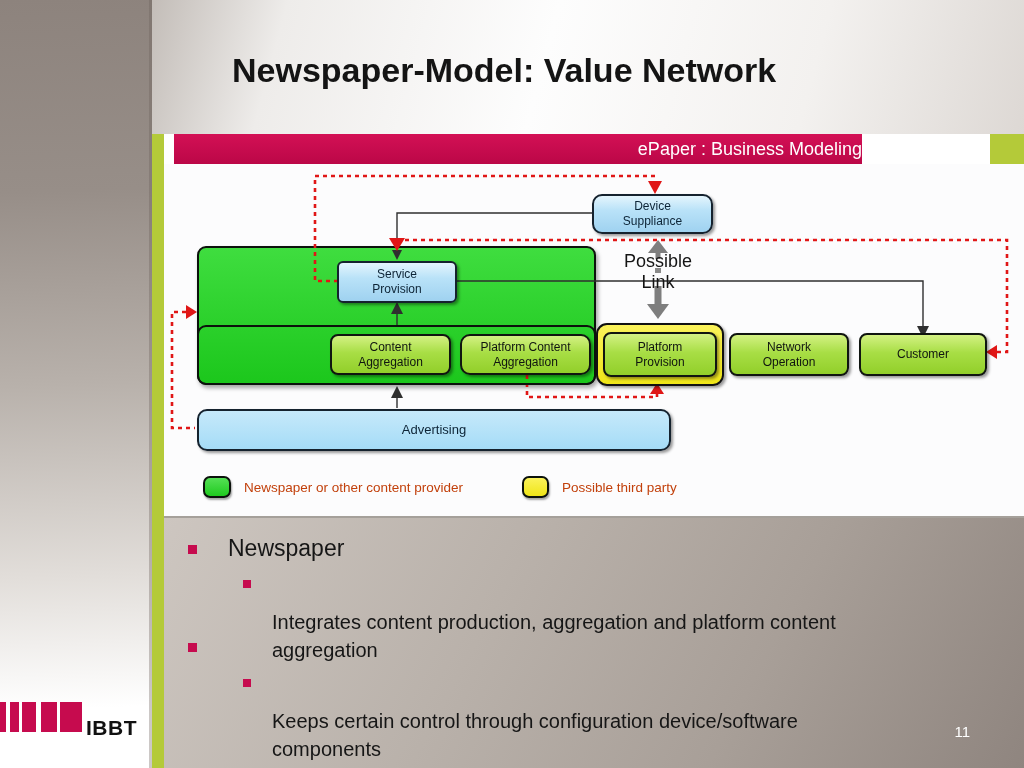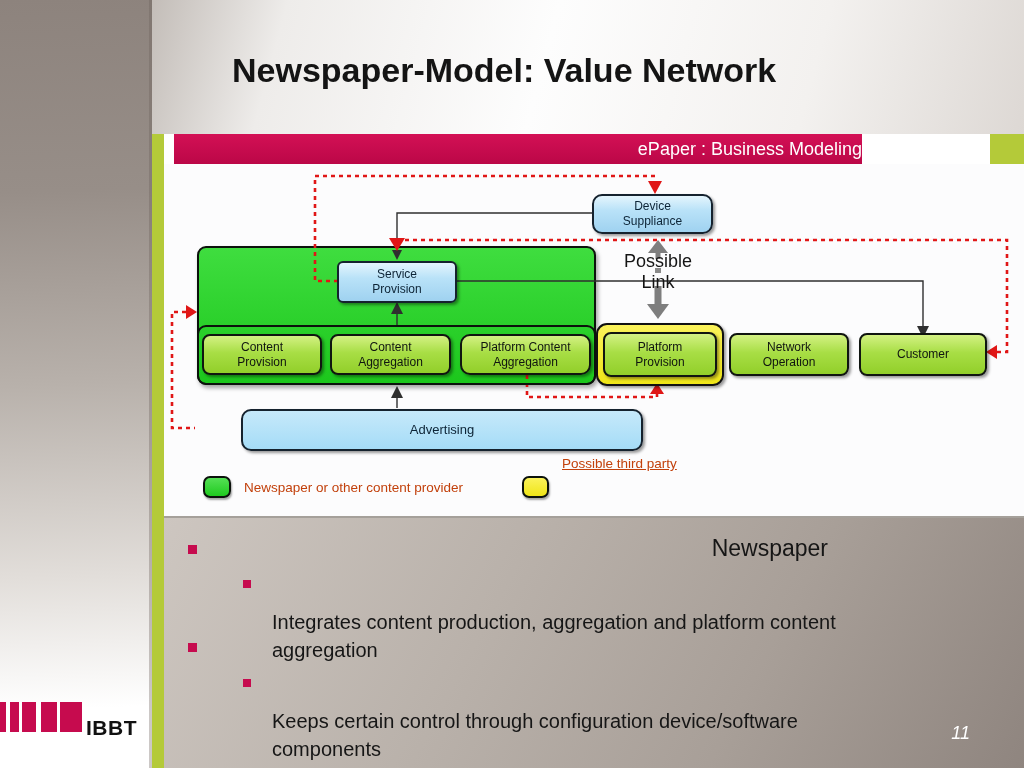--- a/index.html
+++ b/index.html
@@ -36,22 +36,22 @@
     border:2px solid #0c120c;border-radius:9px;box-sizing:border-box;}
   .dbox{z-index:3;border:2px solid #101510;border-radius:8px;box-sizing:border-box;
     display:flex;align-items:center;justify-content:center;text-align:center;
     font-size:12px;line-height:1.22;color:#101510;
     box-shadow:2px 2px 3px rgba(0,0,0,.4);padding:0 10px;}
   .greenyellow{background:linear-gradient(180deg,#d3f183 0%,#a8de45 45%,#92cf2a 100%);}
   .blue{background:linear-gradient(180deg,#e4f5fd 0%,#b9e2f8 40%,#9fd2f0 100%);
     border-color:#15222e;color:#0d2436;}
   .b-service{left:337px;top:261px;width:120px;height:42px;border-radius:6px;padding:0 20px;}
   .b-device{left:592px;top:194px;width:121px;height:40px;border-radius:10px;padding:0 16px;}
-  .b-advert{left:197px;top:409px;width:402px;height:42px;border-radius:10px;font-size:13px;
-    background:linear-gradient(180deg,#c6e9fa 0%,#a5dcf7 100%);margin-left:44px;}
+  .b-advert{left:197px;top:409px;width:474px;height:42px;border-radius:10px;font-size:13px;
+    background:linear-gradient(180deg,#c6e9fa 0%,#a5dcf7 100%);}
   .b-cprov{left:202px;top:334px;width:120px;height:41px;padding:0 18px;}
   .b-cagg{left:330px;top:334px;width:121px;height:41px;padding:12px 18px;text-align:center;}
   .b-pcagg{left:460px;top:334px;width:131px;height:41px;padding:0 8px;border-radius:10px;}
   .b-pprov{left:603px;top:332px;width:114px;height:45px;padding:0 16px;}
   .b-netop{left:729px;top:333px;width:120px;height:43px;padding:0 18px;}
   .b-cust{left:859px;top:333px;width:128px;height:43px;}
   .p-wrap{left:596px;top:323px;width:128px;height:63px;z-index:2;
     background:linear-gradient(180deg,#faf25a,#efe518);
     border:2px solid #111;border-radius:11px;box-sizing:border-box;
     box-shadow:2px 2px 3px rgba(0,0,0,.4);}
@@ -60,43 +60,43 @@
 
   
   .swatch{z-index:3;border:2px solid #0c120c;border-radius:7px;box-sizing:border-box;
     box-shadow:1px 2px 2px rgba(0,0,0,.35);}
   .sw-green{left:203px;top:476px;width:28px;height:22px;
     background:linear-gradient(180deg,#55e055,#1fca1f);}
   .sw-yellow{left:522px;top:476px;width:27px;height:22px;
     background:linear-gradient(180deg,#faf25a,#efe518);}
   .legend-label{z-index:3;font-size:13.5px;color:#c2410c;}
   .ll1{left:244px;top:480px;}
-  .ll2{left:562px;top:456px;text-decoration:underline;}
+  .ll2{left:562px;top:480px;}
 
   
   .connectors{left:0;top:0;width:1024px;height:768px;z-index:2;pointer-events:none;}
 
   
   .marker{background:#c60b4e;z-index:2;}
   .m1{width:9px;height:9px;}
   .m2{width:8px;height:8px;}
   .btext{color:#161616;z-index:2;}
-  .t1{font-size:23px;line-height:28px;text-align:right;}
+  .t1{font-size:23px;line-height:28px;}
   .t2{font-size:20px;line-height:28px;margin-top:40px;}
   .r1m{left:188px;top:545px;} .r1t{left:228px;top:534px;width:600px;}
   .r2m{left:243px;top:580px;} .r2t{left:272px;top:568px;width:565px;}
   .r3m{left:188px;top:643px;} .r3t{left:228px;top:632px;width:600px;}
   .r4m{left:243px;top:679px;} .r4t{left:272px;top:667px;width:600px;}
 
   
   .logo-bar{top:702px;height:30px;background:#c60b4e;}
   .lb1{left:0;width:6px;} .lb2{left:10px;width:9px;} .lb3{left:22px;width:14px;}
   .lb4{left:41px;width:16px;} .lb5{left:60px;width:22px;}
   .logo-text{left:86px;top:716px;font-size:21px;font-weight:bold;color:#111;letter-spacing:.5px;}
-  .page-num{left:920px;top:723px;width:50px;text-align:right;color:#fff;font-size:18px;font-style:italic;}
+  .page-num{left:920px;top:723px;width:50px;text-align:right;color:#fff;font-size:15px;}
 </style>
 </head>
 <body>
 
 <div class="slide">
 
   <div class="abs left-col"></div>
   <div class="abs top-area"></div>
   <div class="abs stripe"></div>
   <div class="abs banner">ePaper : Business Modeling</div>
@@ -144,21 +144,20 @@
       <rect x="654.5" y="286" width="7" height="19" fill="#7e7e7e"></rect>
       <polygon points="647,304 669,304 658,319" fill="#7e7e7e"></polygon>
     </g>
   </svg>
 
   <div class="abs inner-row"></div>
   <div class="abs p-wrap"></div>
 
   <div class="abs dbox blue b-device">Device Suppliance</div>
   <div class="abs dbox blue b-service">Service Provision</div>
-  <div class="abs dbox greenyellow b-cprov">Content Provision</div>
   <div class="abs dbox greenyellow b-cagg">Content Aggregation</div>
   <div class="abs dbox greenyellow b-pcagg">Platform Content Aggregation</div>
   <div class="abs dbox greenyellow b-pprov">Platform Provision</div>
   <div class="abs dbox greenyellow b-netop">Network Operation</div>
   <div class="abs dbox greenyellow b-cust">Customer</div>
   <div class="abs dbox blue b-advert">Advertising</div>
 
   <div class="abs possible-link">Possible Link</div>
 
   <div class="abs swatch sw-green"></div>

